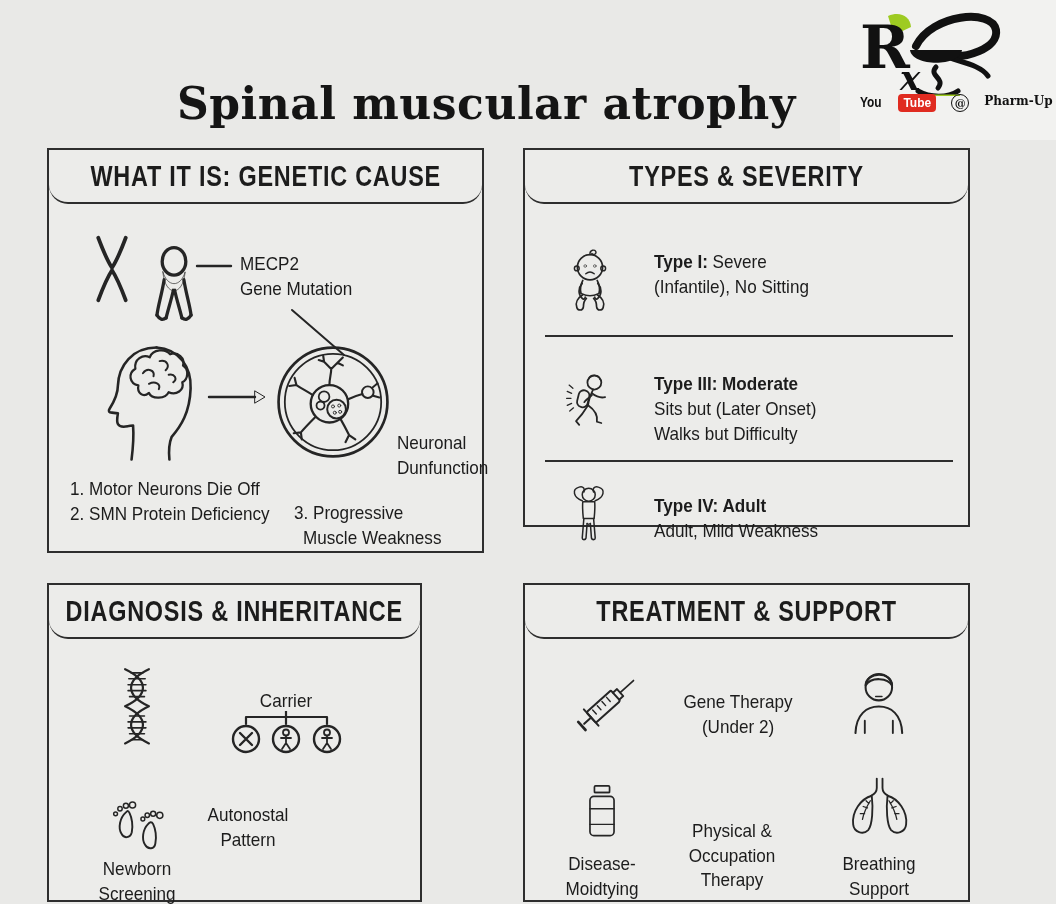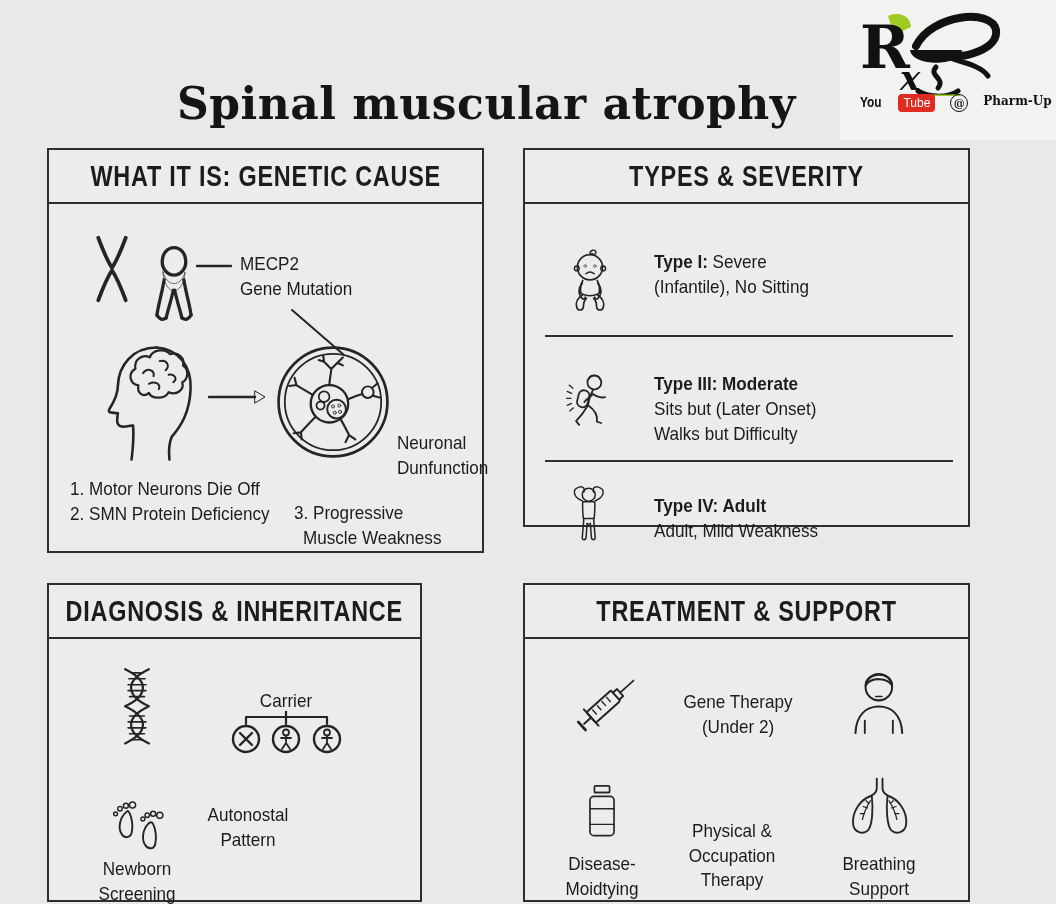--- a/index.html
+++ b/index.html
@@ -2,37 +2,37 @@
 <html><head>
 <meta charset="utf-8">
 <style>
   html,body{margin:0;padding:0;}
   .canvas{position:relative;width:1056px;height:904px;background:#e9e9e7;overflow:hidden;
           font-family:"Liberation Sans",sans-serif;color:#1d1d1d;}
   .abs{position:absolute;}
   .page-title{font-family:"DejaVu Serif","Liberation Serif",serif;font-weight:700;
               font-size:44px;letter-spacing:.5px;color:#151515;margin-left:9px;}
   .panel{position:absolute;background:#ececea;border:2px solid #2e2e2e;box-sizing:border-box;}
-  .panel-header{height:52px;border-bottom:2px solid #2e2e2e;display:flex;align-items:center;justify-content:center;}
+  .panel-header{height:52px;border-bottom:2px solid #2e2e2e;display:flex;align-items:center;justify-content:center;border-radius:19px;}
   .hdr{display:inline-block;font-weight:700;font-size:30px;letter-spacing:1px;color:#1c1c1c;
        transform:scaleX(.78);white-space:nowrap;}
   .lbl{position:absolute;font-size:18px;line-height:1.32;color:#1c1c1c;white-space:nowrap;
        transform:scaleX(.9);transform-origin:left top;}
   .lblc{position:absolute;font-size:18px;line-height:1.3;color:#1c1c1c;text-align:center;
         transform:scaleX(.9);transform-origin:center top;}
   .big{font-size:19px;}
   .b{font-weight:700;}
   .divider{position:absolute;height:2px;background:#2e2e2e;}
   svg{display:block;}
   .ic path,.ic circle,.ic line,.ic rect,.ic ellipse,.ic polyline{stroke:#252525;fill:none;
       stroke-linecap:round;stroke-linejoin:round;}
   .logo-card{position:absolute;left:840px;top:0;width:216px;height:140px;background:#f2f2f0;}
   .logo-caption{position:absolute;left:18px;top:94px;display:flex;align-items:flex-start;gap:15px;}
   .yt-you{font-weight:700;font-size:14px;color:#111;transform:scaleX(.85);}
-  .yt-badge{background:#e02b20;color:#fff;font-weight:400;font-size:12px;padding:2px 5px;border-radius:4px;}
+  .yt-badge{background:#e02b20;color:#fff;font-weight:700;font-size:12px;padding:2px 5px;border-radius:4px;}
   .at-circle{width:16px;height:16px;border:1.6px solid #111;border-radius:50%;display:flex;
              align-items:center;justify-content:center;font-size:11px;font-weight:700;color:#111;
              font-family:"DejaVu Serif",serif;}
   .handle{font-family:"DejaVu Serif","Liberation Serif",serif;font-weight:700;font-size:12px;color:#111;}
 </style>
 </head>
 <body>
 
 <div class="canvas">
 

